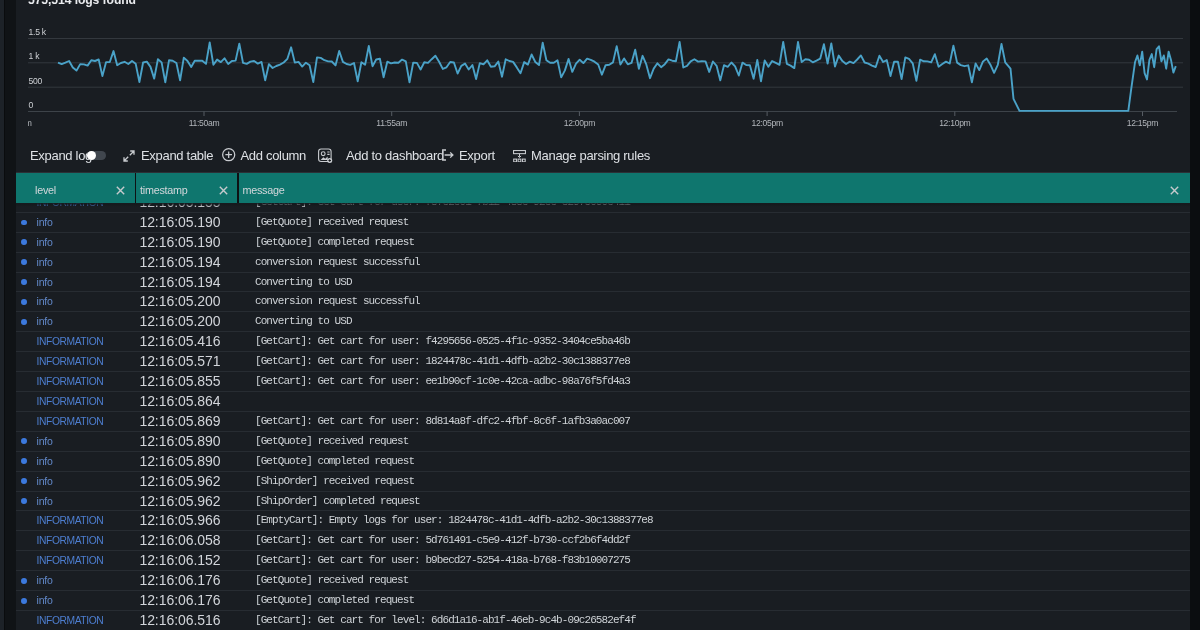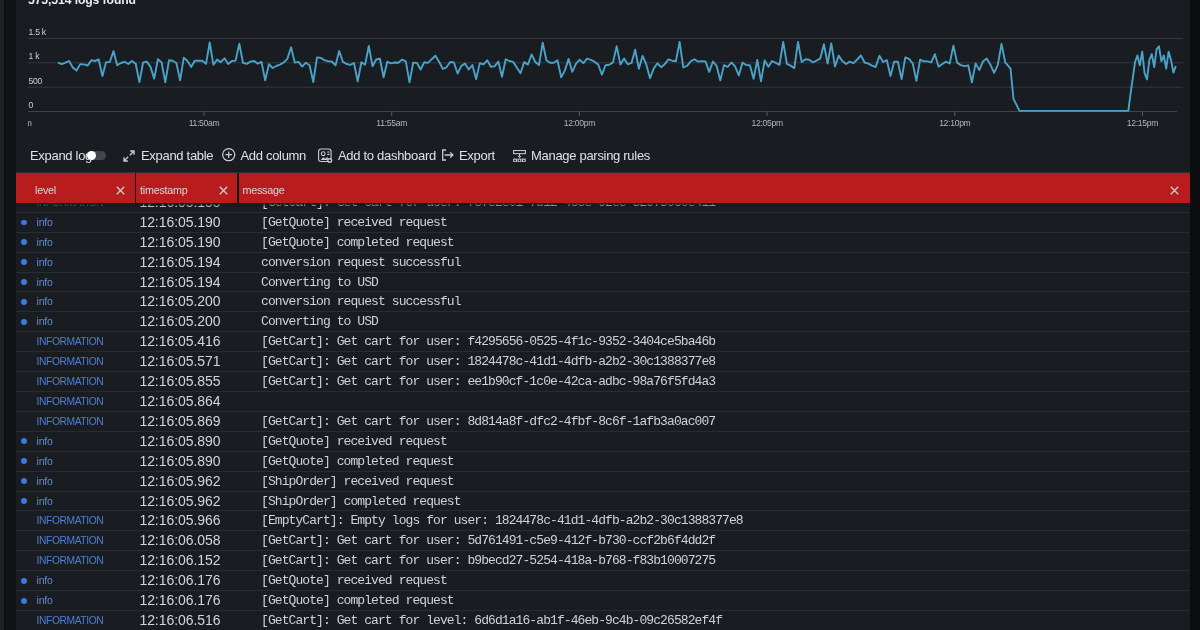--- a/index.html
+++ b/index.html
@@ -10,34 +10,34 @@
 .rightgutter{position:absolute;left:1190px;top:0;width:10px;height:630px;background:#0b0d10}
 .title{position:absolute;left:28px;top:-7px;font-size:12.2px;font-weight:bold;color:#e9ebee;letter-spacing:-0.1px;line-height:14px}
 svg text{font-family:"Liberation Sans",sans-serif}
 .yl{font-size:8.6px;fill:#ced1d5;letter-spacing:-0.3px}
 .xl{font-size:8.6px;fill:#b2b6bb;letter-spacing:-0.3px}
 .toolbar{position:absolute;left:16px;top:142px;width:1174px;height:27px;color:#dde0e4;font-size:11px}
 .toolbar .it{position:absolute;top:0;height:27px;line-height:27px;white-space:nowrap;font-size:13px;letter-spacing:-0.3px}
 .toolbar svg.ic{position:absolute}
 .tgl{position:absolute;left:71.3px;top:9.2px;width:19.2px;height:8.8px;background:#40464e;border-radius:4.4px}
 .tgl::after{content:"";position:absolute;left:-0.2px;top:-0.1px;width:9px;height:9px;border-radius:50%;background:#fff}
-.thead{position:absolute;left:16px;top:172px;width:1174px;height:32px;background:#b91c1c;border-top:1px solid #2b3036;border-bottom:1px solid #272c32}
+.thead{position:absolute;left:16px;top:172px;width:1174px;height:32px;background:#0f766e;border-top:1px solid #2b3036;border-bottom:1px solid #272c32}
 .thead .ht{position:absolute;top:1.5px;height:30px;line-height:30px;font-size:10.8px;font-weight:normal;color:#d3d7db;letter-spacing:-0.25px}
 .vdiv{position:absolute;top:0;width:1.6px;height:30.3px;background:#0e1114}
 .hx{position:absolute;top:13px;width:9px;height:9px}
 .hx svg{display:block}
 .tbody{position:absolute;left:16px;top:203.3px;width:1174px;height:426.7px;overflow:hidden}
 .tscroll{position:absolute;left:0;top:-10.4px;width:1174px}
 .row{position:relative;width:1174px;height:19.908px;border-bottom:1px solid #272c32}
 .c-level{position:absolute;left:0;top:0;height:19px;line-height:19px}
 .dot{position:absolute;left:4.8px;top:6.7px;width:5.8px;height:5.8px;border-radius:50%;background:#3c79dd}
 .lv-info{position:absolute;left:20.6px;top:0;font-size:10.5px;color:#6289ca;letter-spacing:-0.2px}
 .lv-INFO{position:absolute;left:20.6px;top:0;font-size:10.3px;color:#4d7ed0;letter-spacing:-0.42px}
 .c-ts{position:absolute;left:123.4px;top:0;height:19px;line-height:19px;font-size:14px;color:#d2d5da;letter-spacing:-0.05px}
-.c-msg{position:absolute;left:245px;top:0;height:19px;line-height:19px;font-family:"Liberation Mono",monospace;font-size:13px;color:#ced2d6;letter-spacing:-0.92px}
+.c-msg{position:absolute;left:239px;top:0;height:19px;line-height:19px;font-family:"Liberation Mono",monospace;font-size:11px;color:#ced2d6;letter-spacing:-0.92px}
 </style></head>
 <body>
 <div id="stage">
 <div class="content"></div>
 <div class="leftstrip"></div>
     <div class="leftseam"></div>
 <div class="rightgutter"></div>
 <div class="title">575,514 logs found</div>
 
 <svg style="position:absolute;left:16px;top:20px" width="1174" height="112" viewBox="0 0 1174 112">
@@ -85,21 +85,21 @@
   </svg>
   <span class="it" style="left:224.4px">Add column</span>
   <svg class="ic" style="left:301.8px;top:5.6px" width="16" height="16" viewBox="0 0 16 16" fill="none" stroke="#c9ccd0" stroke-width="1.1">
     <rect x="0.6" y="1" width="12.5" height="12.5" rx="2.5"></rect>
     <circle cx="5.2" cy="5.7" r="1.9"></circle>
     <path d="M9.3 4h2.3M9.3 6.4h2.3"></path>
     <path d="M2.6 12.1 5.3 9.2l2 1.5 2.3-2.2.2 3.6z" fill="#c9ccd0" stroke="none"></path>
     <circle cx="11.7" cy="12.5" r="2.5" fill="#c9ccd0" stroke="none"></circle>
     <path d="M11.7 11.3v2.4M10.5 12.5h2.4" stroke="#14171b" stroke-width="1"></path>
   </svg>
-  <span class="it" style="left:322px">Add to dashboard</span>
+  <span class="it" style="left:330px">Add to dashboard</span>
   <svg class="ic" style="left:424.5px;top:7.3px" width="13" height="12" viewBox="0 0 13 12" fill="none" stroke="#c9ccd0" stroke-width="1.3">
     <path d="M5 1H1.7v10H5"></path>
     <path d="M3.6 6h8.2M9.2 3.4 11.9 6 9.2 8.6"></path>
   </svg>
   <span class="it" style="left:443px">Export</span>
   <svg class="ic" style="left:496.8px;top:7.6px" width="13" height="12.5" viewBox="0 0 13 12.5" fill="none" stroke="#c9ccd0" stroke-width="1.05">
     <rect x="0.55" y="0.55" width="11.9" height="3.1"></rect>
     <path d="M6.5 3.8v3.0M4.9 5.9 6.5 7.5 8.1 5.9" stroke-width="1"></path>
     <rect x="0.7" y="9.1" width="2.75" height="2.75"></rect>
     <rect x="5.08" y="9.1" width="2.75" height="2.75"></rect>

